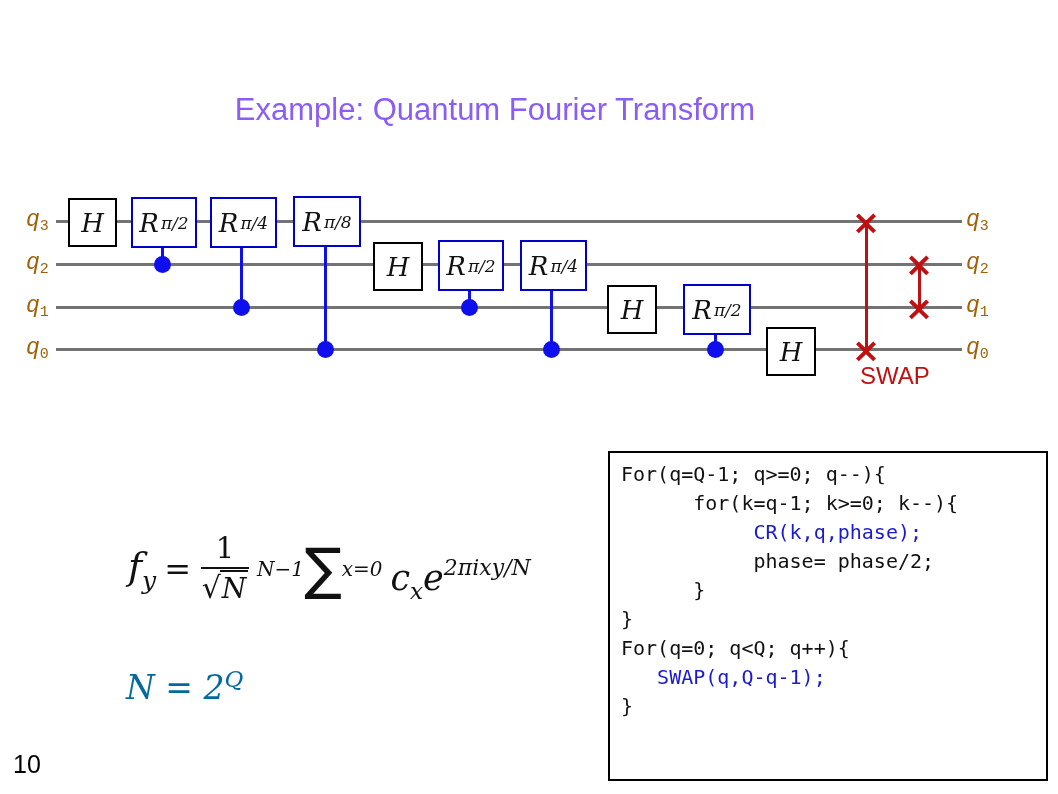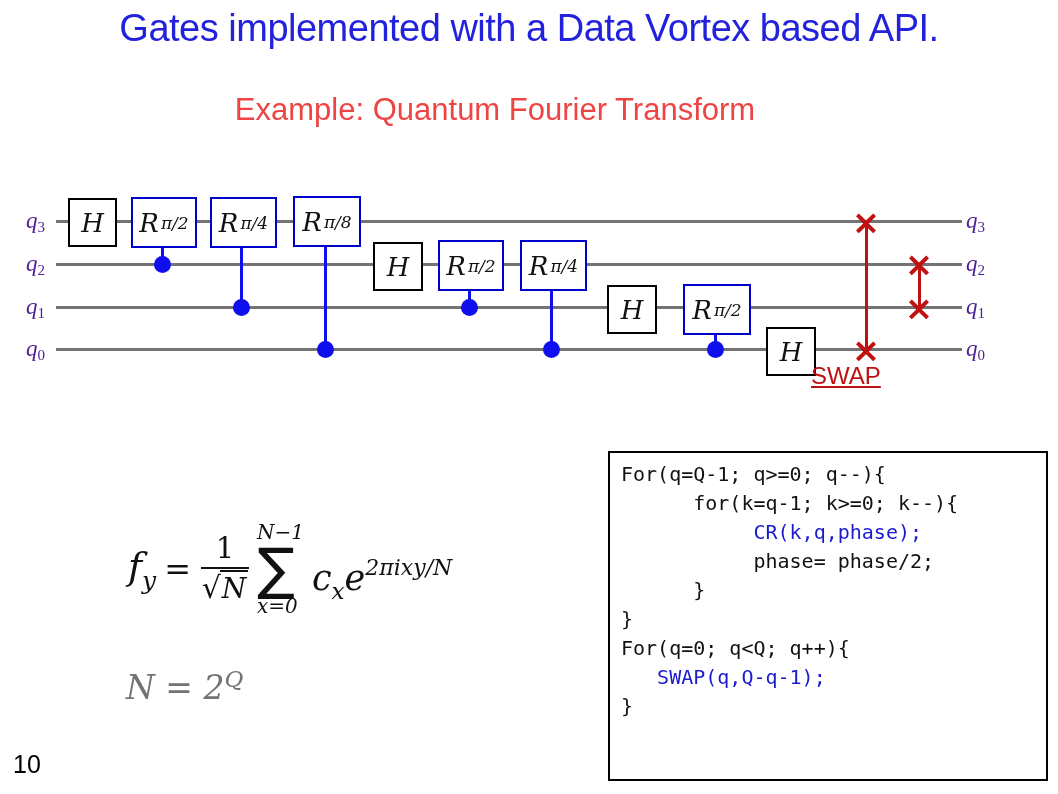--- a/index.html
+++ b/index.html
@@ -2,26 +2,26 @@
 <html><head>
 <meta charset="utf-8">
 <style>
   html,body{margin:0;padding:0;background:#fff;}
   .slide{position:relative;width:1058px;height:794px;background:#ffffff;overflow:hidden;
          font-family:"Liberation Sans",sans-serif;}
 
   .title{position:absolute;top:7px;left:0;width:1058px;text-align:center;
          font-size:38px;color:#2222DD;letter-spacing:-0.5px;}
   .subtitle{position:absolute;top:92px;left:0;width:990px;text-align:center;
-         font-size:31px;color:#ef4444;}
+         font-size:31px;color:#8b5cf6;}
 
   
   .wire{position:absolute;height:2.5px;background:#737373;}
-  .qlabel{position:absolute;font-family:Liberation Serif, serif;font-style:italic;
-          font-size:23px;color:#4c1d95;line-height:1;}
+  .qlabel{position:absolute;font-family:Liberation Mono, monospace;font-style:italic;
+          font-size:23px;color:#a16207;line-height:1;}
   .qlabel .qsub{font-size:15px;font-style:normal;vertical-align:-4px;}
   .gate{position:absolute;background:#fff;display:flex;align-items:center;justify-content:center;
         font-family:"DejaVu Serif",serif;font-style:italic;color:#111;}
   .gate.h{border:2.5px solid #000;font-size:26px;}
   .gate.r{border:2.5px solid #0000CC;font-size:26px;}
   .gate .gsub{font-size:17px;vertical-align:-6px;margin-left:2px;}
   .stem{position:absolute;width:3px;background:#0F0FEE;}
   .cdot{position:absolute;width:17px;height:17px;border-radius:50%;background:#0F0FEE;}
   .swapline{position:absolute;width:3px;background:#BF1111;}
   .cross{position:absolute;color:#BF1111;font-size:34px;font-weight:bold;line-height:0;
@@ -34,45 +34,44 @@
   .it{font-style:italic;}
   .f-lhs{font-size:38px;}
   .f-lhs .sub{font-size:25px;vertical-align:-10px;}
   .f-eq{font-size:32px;margin:0 10px 0 8px;}
   .frac{display:inline-flex;flex-direction:column;align-items:center;margin-right:6px;}
   .frac .num{font-size:29px;line-height:1.1;}
   .frac .bar{width:48px;height:2.5px;background:#111;margin:2px 0 1px 0;}
   .frac .den{font-size:28px;display:flex;align-items:flex-start;}
   .frac .rad{font-size:30px;margin-right:-1px;}
   .frac .radicand{border-top:2.5px solid #111;padding:0 2px;}
-  .bigsum{display:inline-flex;flex-direction:column;margin:0 8px 0 2px;}
+  .bigsum{display:inline-flex;flex-direction:row;align-items:center;margin:0 8px 0 2px;}
   .bigsum .lim{font-size:20px;line-height:1;}
   .bigsum .sigma{font-size:56px;line-height:0.95;font-family:"DejaVu Sans",sans-serif;}
   .f-term{font-size:35px;margin-top:20px;}
   .f-term .sub{font-size:23px;vertical-align:-9px;}
   .f-sup{font-size:22px;vertical-align:15px;}
-  .formula2{position:absolute;font-family:"DejaVu Serif",serif;font-size:33px;color:#737373;}
+  .formula2{position:absolute;font-family:"DejaVu Serif",serif;font-size:33px;color:#0369a1;}
   .formula2 .sup{font-size:23px;vertical-align:12px;}
 
   
   .codebox{position:absolute;left:608px;top:451px;width:440px;height:330px;
            border:2.5px solid #000;box-sizing:border-box;background:#fff;
            padding:7px 0 16px 11px;}
   .code-line{font-family:"DejaVu Sans Mono","Liberation Mono",monospace;font-size:20px;
              line-height:29px;white-space:pre;color:#111;}
   .code-line.accent{color:#1A1ACF;}
 
   .pagenum{position:absolute;left:13px;top:750px;font-size:25px;color:#000000;}
 </style>
 </head>
 <body>
 
 <div class="slide">
 
-  <div class="title">Gates implemented with a Data Vortex based API.</div>
   <div class="subtitle">Example: Quantum Fourier Transform</div>
 
   <div>
 
     <div class="wire" style="left:56px;top:220px;width:906px;"></div>
     <div class="wire" style="left:56px;top:263px;width:906px;"></div>
     <div class="wire" style="left:56px;top:306px;width:906px;"></div>
     <div class="wire" style="left:56px;top:348px;width:906px;"></div>
 
     <div class="qlabel" style="left:26px;top:209px;"><span>q</span><span class="qsub">3</span></div>
@@ -138,21 +137,21 @@
     <div class="gate h" style="left:766px;top:327px;width:46px;height:45px;">
         <span>H</span>
       </div>
 
     <div class="swapline" style="left:864.5px;top:222px;height:128px;"></div>
     <div class="swapline" style="left:917.5px;top:264px;height:44px;"></div>
     <span class="cross" style="left:866px;top:222px;">×</span>
     <span class="cross" style="left:866px;top:350px;">×</span>
     <span class="cross" style="left:919px;top:264px;">×</span>
     <span class="cross" style="left:919px;top:308px;">×</span>
-    <div class="swaplabel" style="left:811px;top:362px;text-decoration:underline;">SWAP</div>
+    <div class="swaplabel" style="left:860px;top:362px;">SWAP</div>
   </div>
 
   <div class="formula" style="left:128px;top:513px;height:112px;">
     <span class="f-lhs it"><span>f</span><span class="sub">y</span></span>
     <span class="f-eq">=</span>
     <span class="frac">
       <span class="num">1</span>
       <span class="bar"></span>
       <span class="den">
           <span class="rad">√</span>

